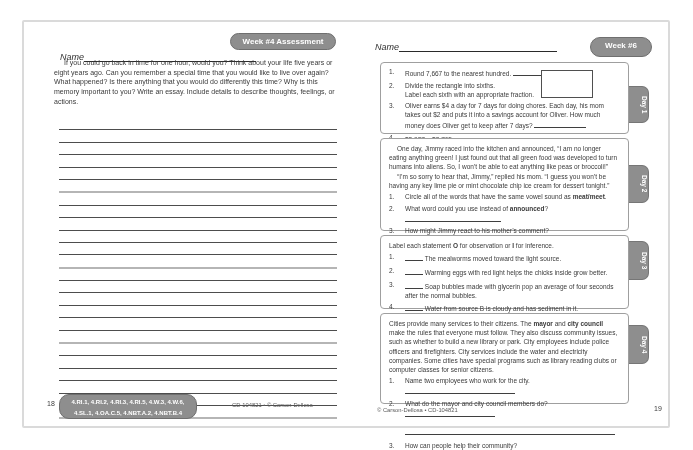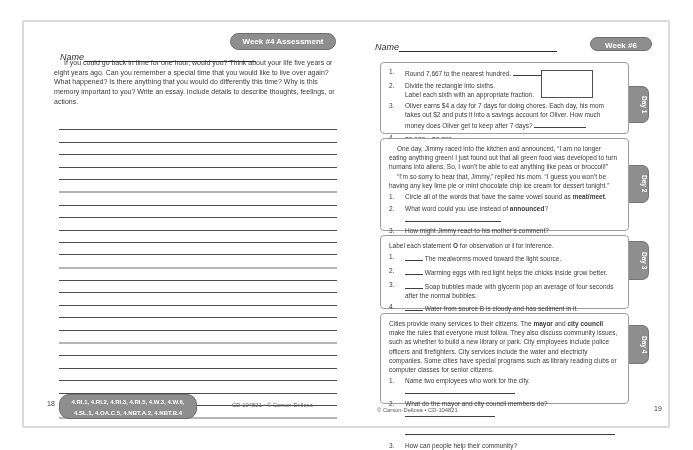--- a/index.html
+++ b/index.html
@@ -106,21 +106,21 @@
       <div>4.RI.1, 4.RI.2, 4.RI.3, 4.RI.5, 4.W.3, 4.W.6,</div>
       <div>4.SL.1, 4.OA.C.5, 4.NBT.A.2, 4.NBT.B.4</div>
     </div>
     <div class="copyright" style="left:208px;top:380px;">CD-104821 • © Carson-Dellosa</div>
   </div>
 
   <div>
     <div class="name-row" style="left:351px;top:20px;">
       <span>Name</span><span class="name-underline" style="width:158px;"></span>
     </div>
-    <div class="pill-badge" style="left:566px;top:15px;width:62px;height:14px;">Week #6</div>
+    <div class="pill-badge" style="left:566px;top:15px;width:62px;height:20px;">Week #6</div>
 
     <div class="day-tab" style="top:64px;height:37px;">Day 1</div>
     <div class="day-tab" style="top:143px;height:38px;">Day 2</div>
     <div class="day-tab" style="top:219px;height:39px;">Day 3</div>
     <div class="day-tab" style="top:303px;height:39px;">Day 4</div>
 
     <div class="day-box" style="top:40px;height:72px;">
       <div class="fraction-rect"></div>
       <div class="q-row" style="margin-top:0;">
         <span class="q-num">1.</span>

